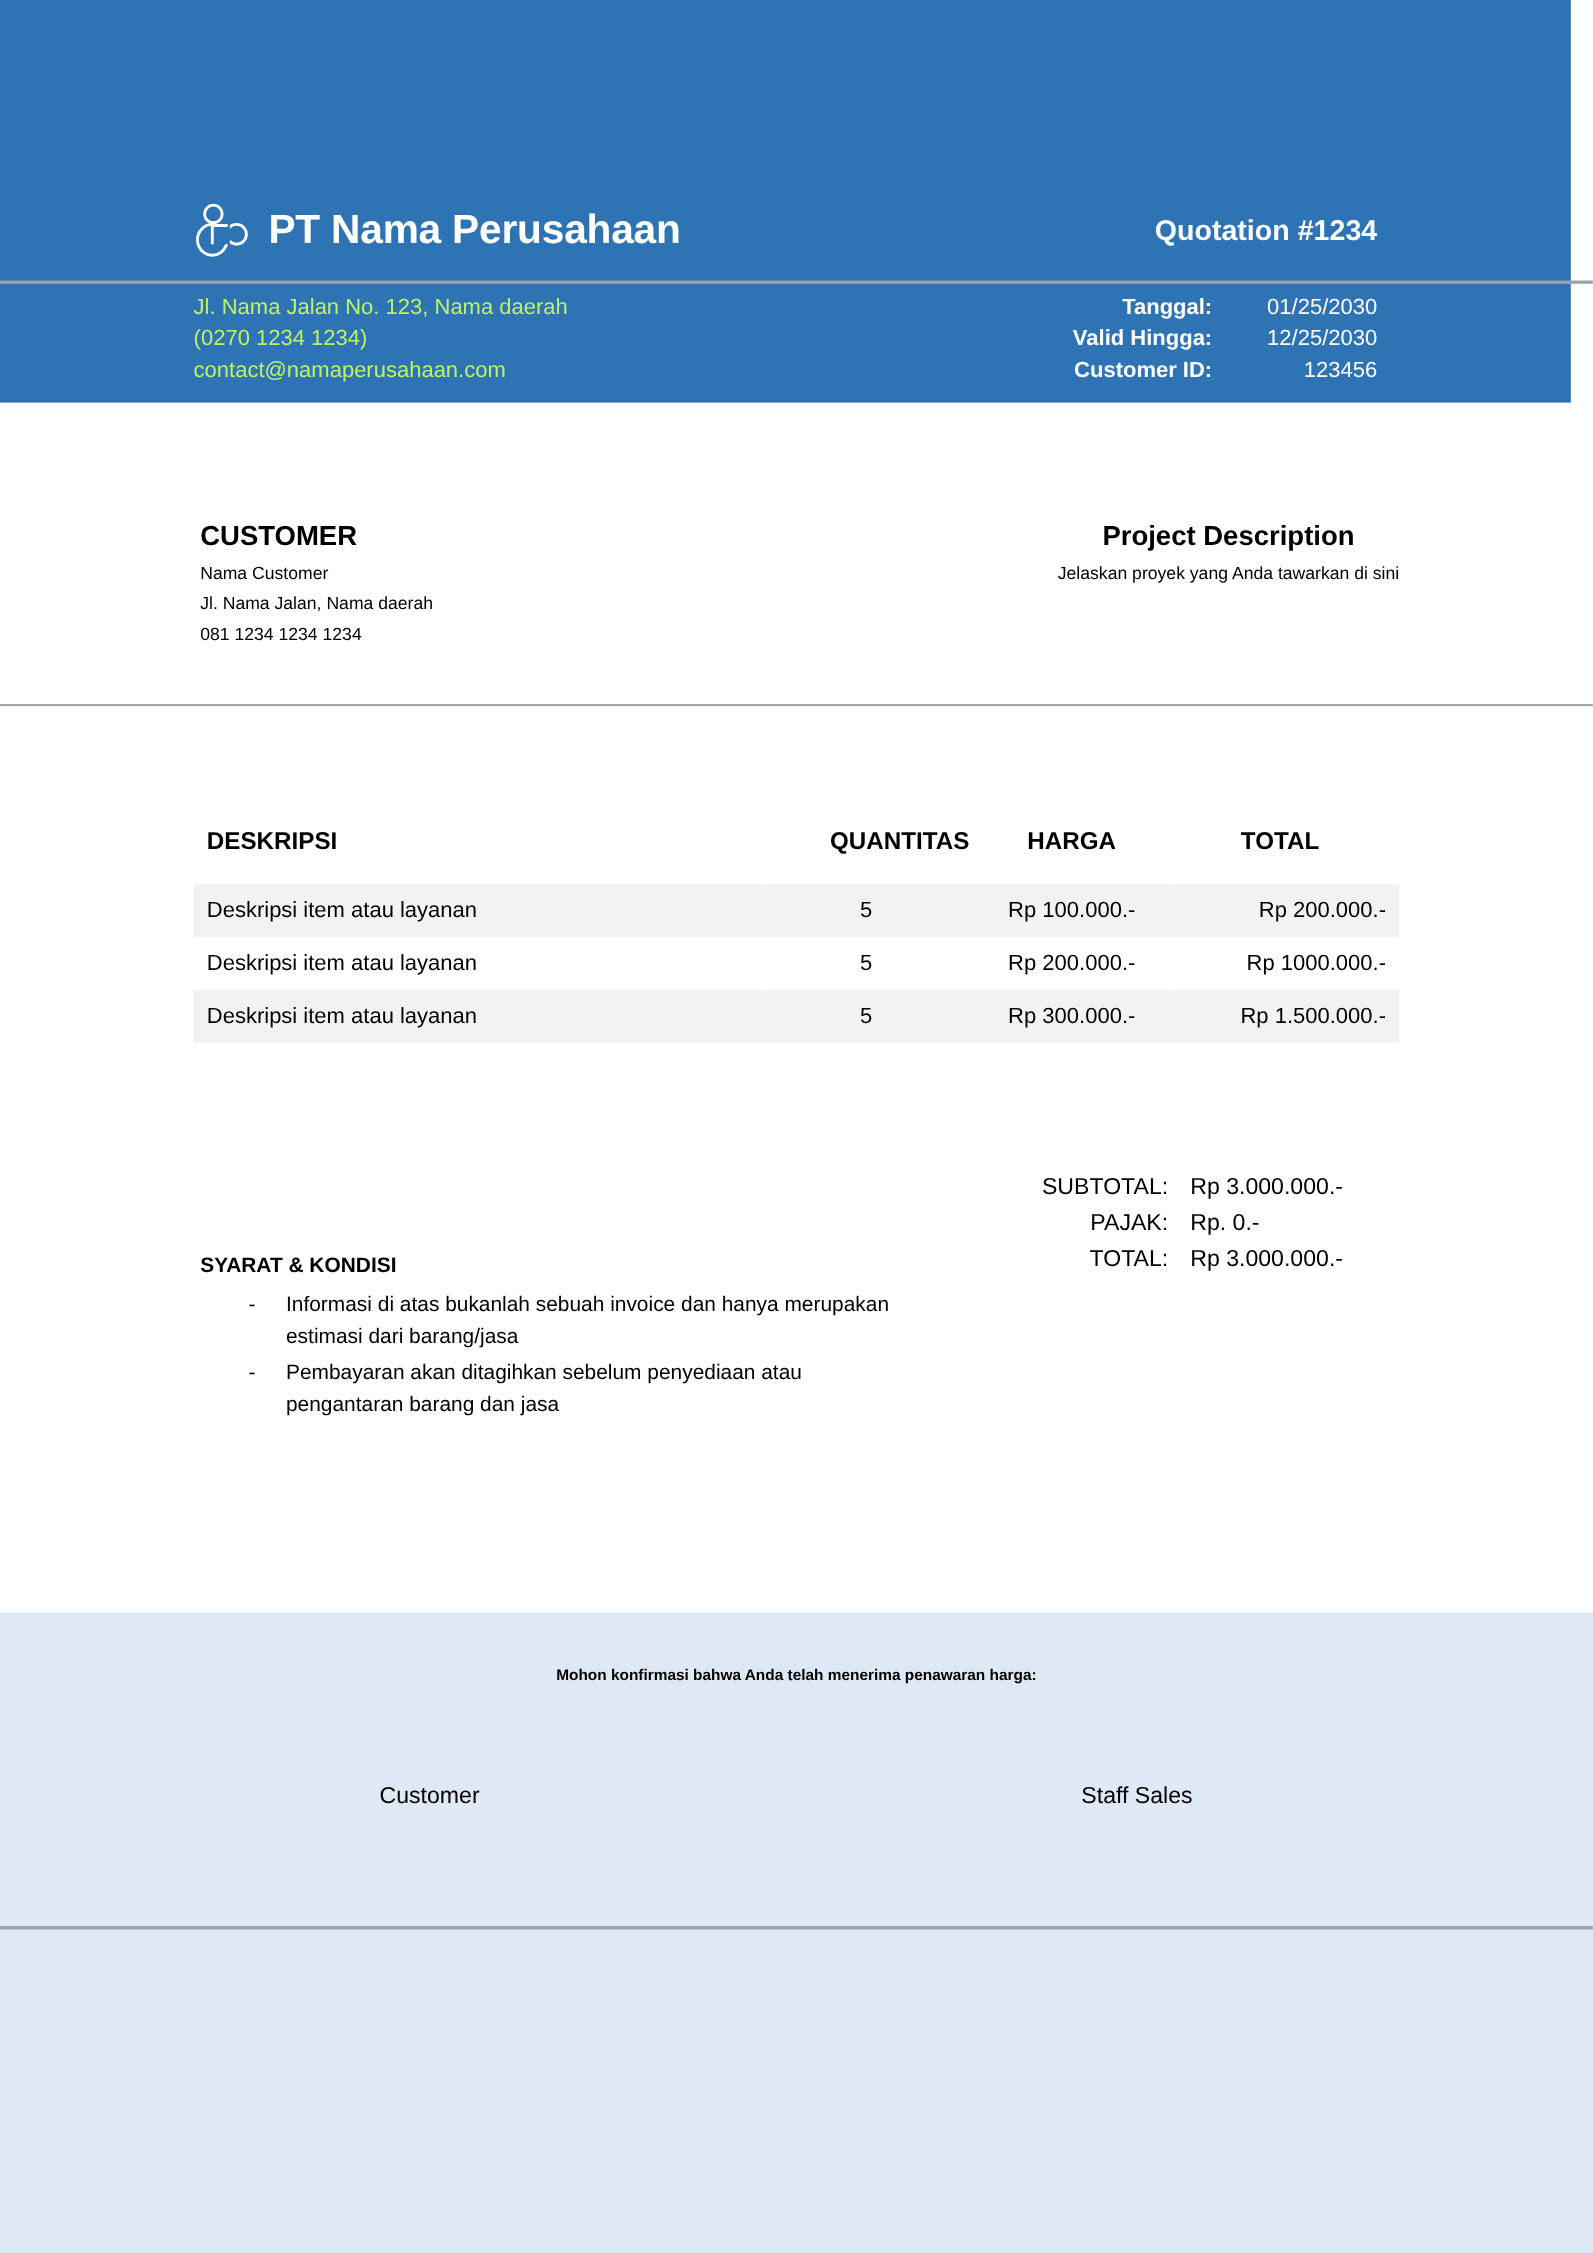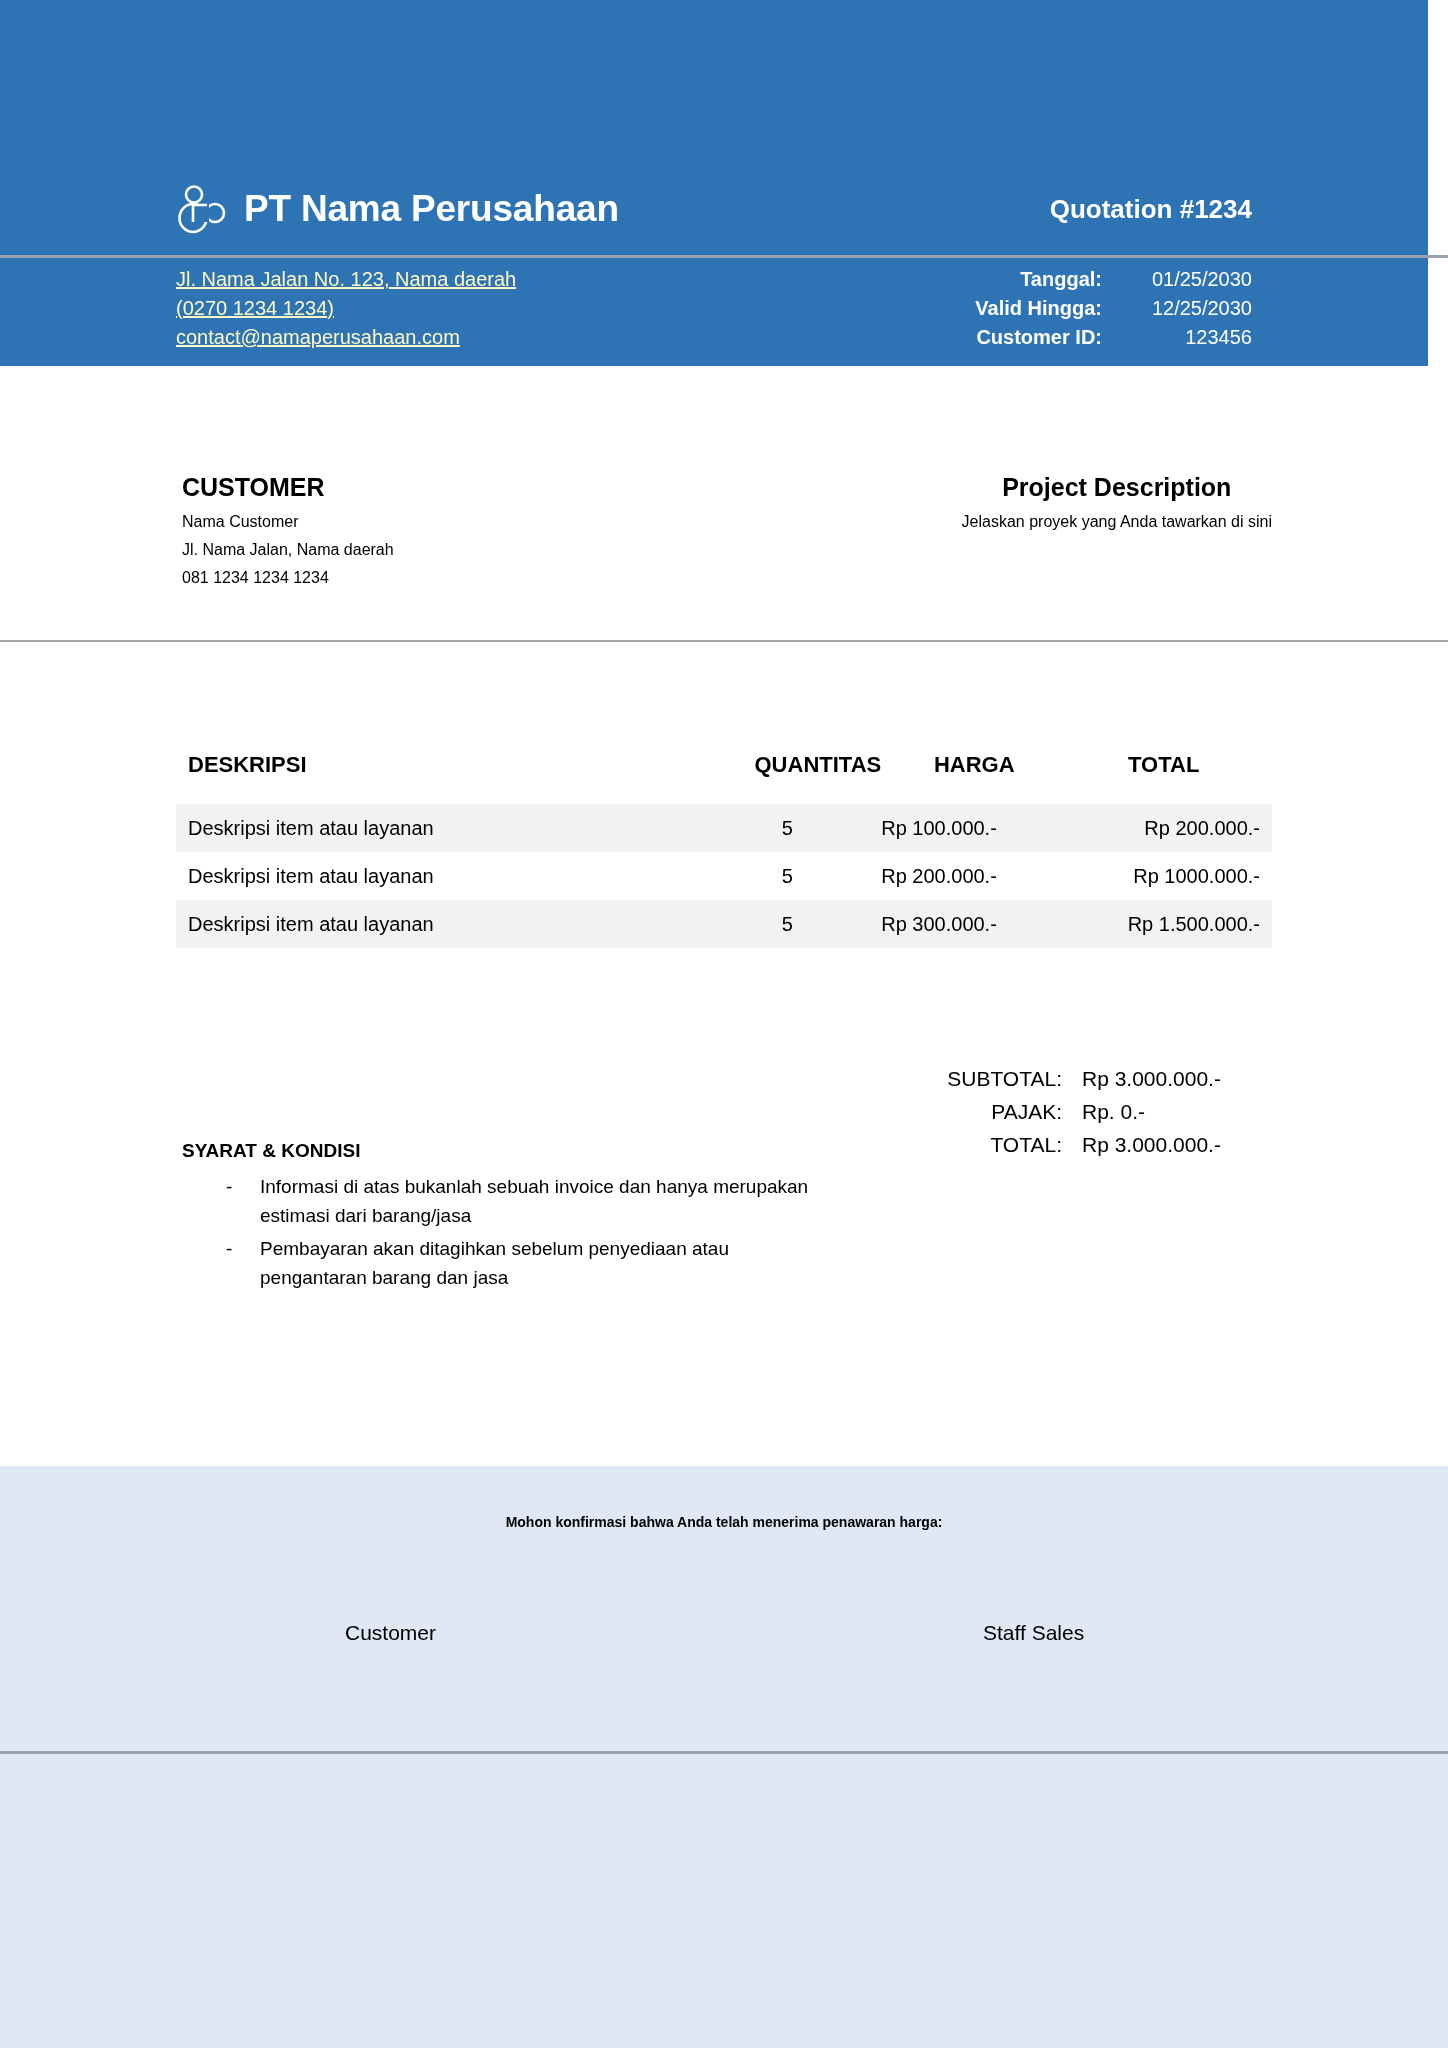--- a/index.html
+++ b/index.html
@@ -74,24 +74,23 @@
   }
 
   .header-bottom {
     height: 108px;
     position: relative;
   }
   .company-contact {
     position: absolute;
     left: 176px;
     top: 7px;
-    color: #fef9c3;
+    color: #bef264;
     font-size: 20px;
     line-height: 29px;
-    text-decoration: underline;
   }
   .meta-table {
     position: absolute;
     right: 176px;
     top: 7px;
     color: #ffffff;
     font-size: 20px;
     border-collapse: collapse;
   }
   .meta-table td {
@@ -164,21 +163,21 @@
     padding: 0 0 26px 0;
     white-space: nowrap;
   }
   .items td {
     font-size: 20px;
     padding: 12px 0;
     height: 24px;
   }
   .col-desc { text-align: left; width: 520px; padding-left: 12px !important; }
   .col-qty  { text-align: center; width: 190px; }
-  .col-price{ text-align: left; width: 190px; }
+  .col-price{ text-align: center; width: 190px; }
   .col-total{ text-align: right; width: 196px; padding-right: 12px !important; }
 
   th.col-qty   { text-align: right; }
   th.col-price { text-align: center; }
   th.col-total { text-align: center; }
 
   .items tbody tr.zebra td { background: #F2F2F2; }
 
   
   .totals {

